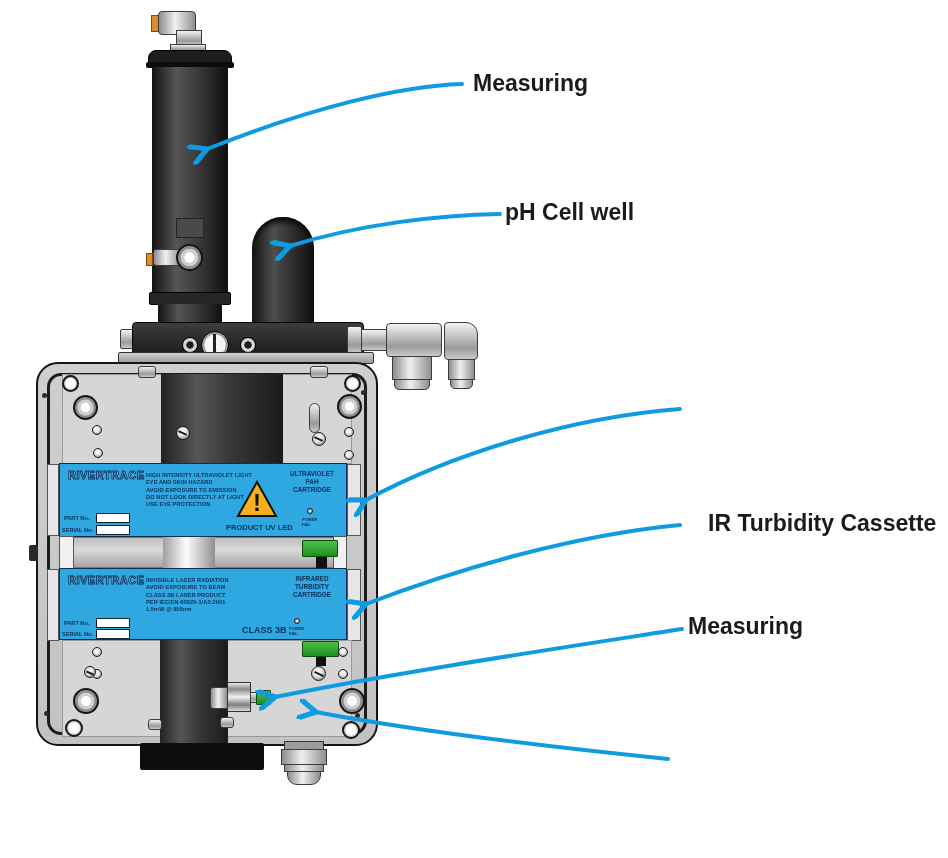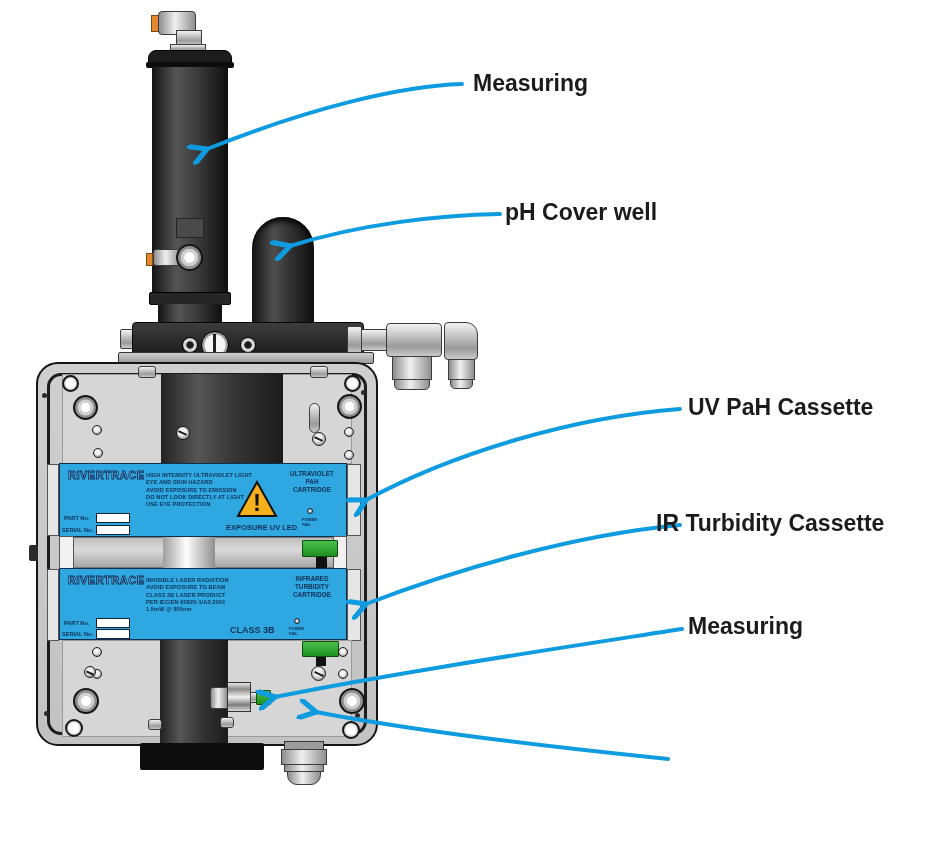--- a/index.html
+++ b/index.html
@@ -119,21 +119,21 @@
       <div style="position:static">ULTRAVIOLET</div>
       <div style="position:static">PAH</div>
       <div style="position:static">CARTRIDGE</div>
     </div>
     <span style="left:176px;top:16px;width:42px;height:38px;">
       <svg width="42" height="38" viewBox="0 0 42 38" style="position:absolute;left:0;top:0;">
         <path d="M21 2 L40 36 L2 36 Z" fill="#f5b01c" stroke="#111" stroke-width="2"></path>
         <text x="21" y="31" text-anchor="middle" font-size="24" font-weight="bold" fill="#111" font-family="Liberation Sans,sans-serif">!</text>
       </svg>
     </span>
-    <div class="tinylabel" style="left:166px;top:59px;font-size:7.5px;">EXPOSURE UV LED</div>
+    <div class="tinylabel" style="left:166px;top:59px;font-size:7.5px;">PRODUCT UV LED</div>
     <div class="led" style="left:247px;top:44px;"></div>
     <div class="powertxt" style="left:242px;top:54px;">
       <div style="position:static">POWER</div>
       <div style="position:static">FAIL</div>
     </div>
     <div class="tinylabel" style="left:4px;top:51px;">PART No.</div>
     <div class="fieldbox" style="left:36px;top:49px;width:34px;height:10px;"></div>
     <div class="tinylabel" style="left:2px;top:63px;">SERIAL No.</div>
     <div class="fieldbox" style="left:36px;top:61px;width:34px;height:10px;"></div>
   </div>
@@ -157,21 +157,21 @@
       <div class="warntext" style="position:static">AVOID EXPOSURE TO BEAM</div>
       <div class="warntext" style="position:static">CLASS 3B LASER PRODUCT</div>
       <div class="warntext" style="position:static">PER IEC/EN 60825-1/A2:2001</div>
       <div class="warntext" style="position:static">1.5mW @ 850nm</div>
     </div>
     <div class="typetext" style="right:2px;top:6px;">
       <div style="position:static">INFRARED</div>
       <div style="position:static">TURBIDITY</div>
       <div style="position:static">CARTRIDGE</div>
     </div>
-    <div class="tinylabel" style="left:170px;top:56px;font-size:9px;">CLASS 3B</div>
+    <div class="tinylabel" style="left:182px;top:56px;font-size:9px;">CLASS 3B</div>
     <div class="led" style="left:234px;top:49px;"></div>
     <div class="powertxt" style="left:229px;top:58px;">
       <div style="position:static">POWER</div>
       <div style="position:static">FAIL</div>
     </div>
     <div class="tinylabel" style="left:4px;top:51px;">PART No.</div>
     <div class="fieldbox" style="left:36px;top:49px;width:34px;height:10px;"></div>
     <div class="tinylabel" style="left:2px;top:62px;">SERIAL No.</div>
     <div class="fieldbox" style="left:36px;top:60px;width:34px;height:10px;"></div>
   </div>
@@ -225,19 +225,18 @@
       <path d="M462 84 C400 86 310 108 207 149" marker-end="url(#ah)"></path>
       <path d="M500 214 C440 215 360 224 290 246" marker-end="url(#ah)"></path>
       <path d="M680 409 C575 417 455 452 366 500" marker-end="url(#ah)"></path>
       <path d="M680 525 C575 535 460 568 366 604" marker-end="url(#ah)"></path>
       <path d="M682 629 C560 648 400 672 275 697" marker-end="url(#ah)"></path>
       <path d="M668 759 C560 748 420 732 316 712" marker-end="url(#ah)"></path>
     </g>
   </svg>
 
   <div class="callout" style="left:473px;top:70px;">Measuring</div>
-  <div class="callout" style="left:505px;top:199px;">pH Cover well</div>
-  <div class="callout" style="left:688px;top:394px;">UV PaH Cassette</div>
-  <div class="callout" style="left:656px;top:510px;">IR Turbidity Cassette</div>
+  <div class="callout" style="left:505px;top:199px;">pH Cell well</div>
+  <div class="callout" style="left:708px;top:510px;">IR Turbidity Cassette</div>
   <div class="callout" style="left:688px;top:613px;">Measuring</div>
 
 
 </div>
 
 </body></html>

